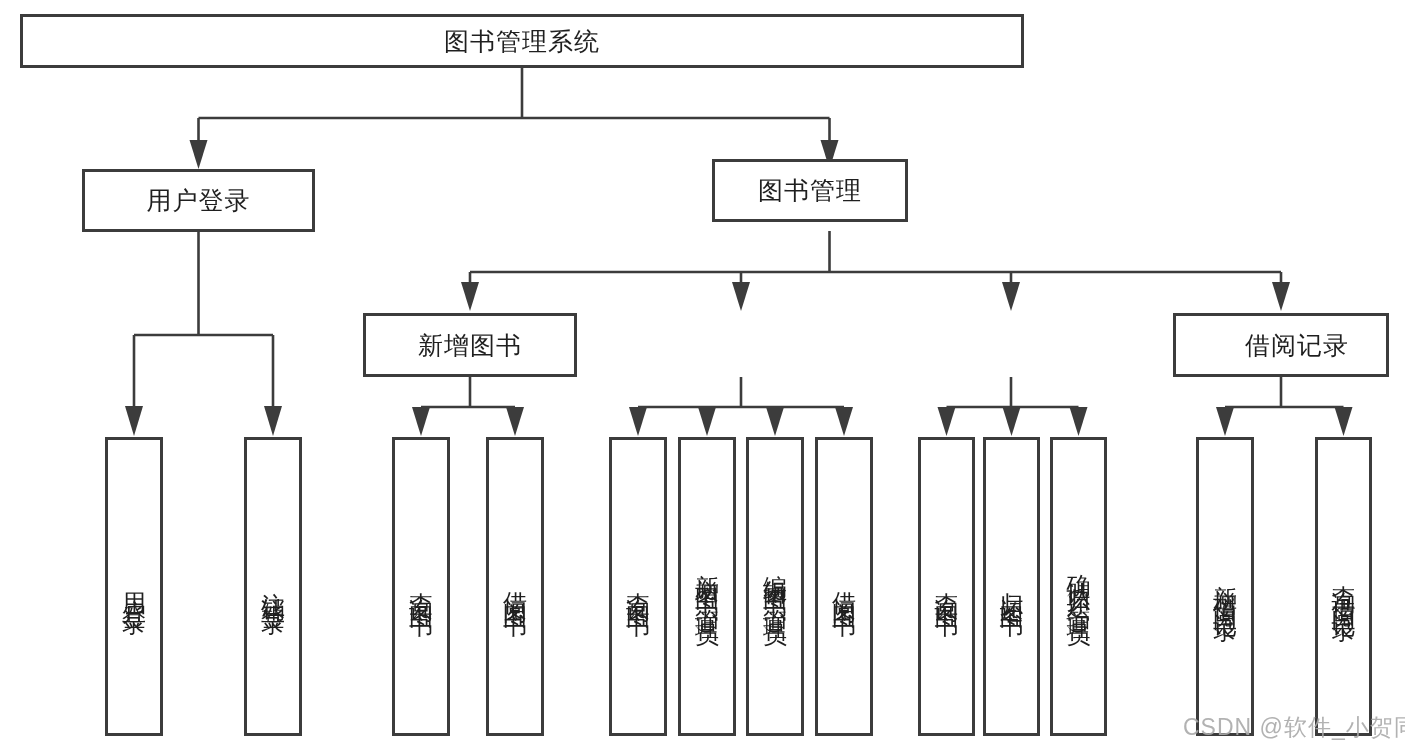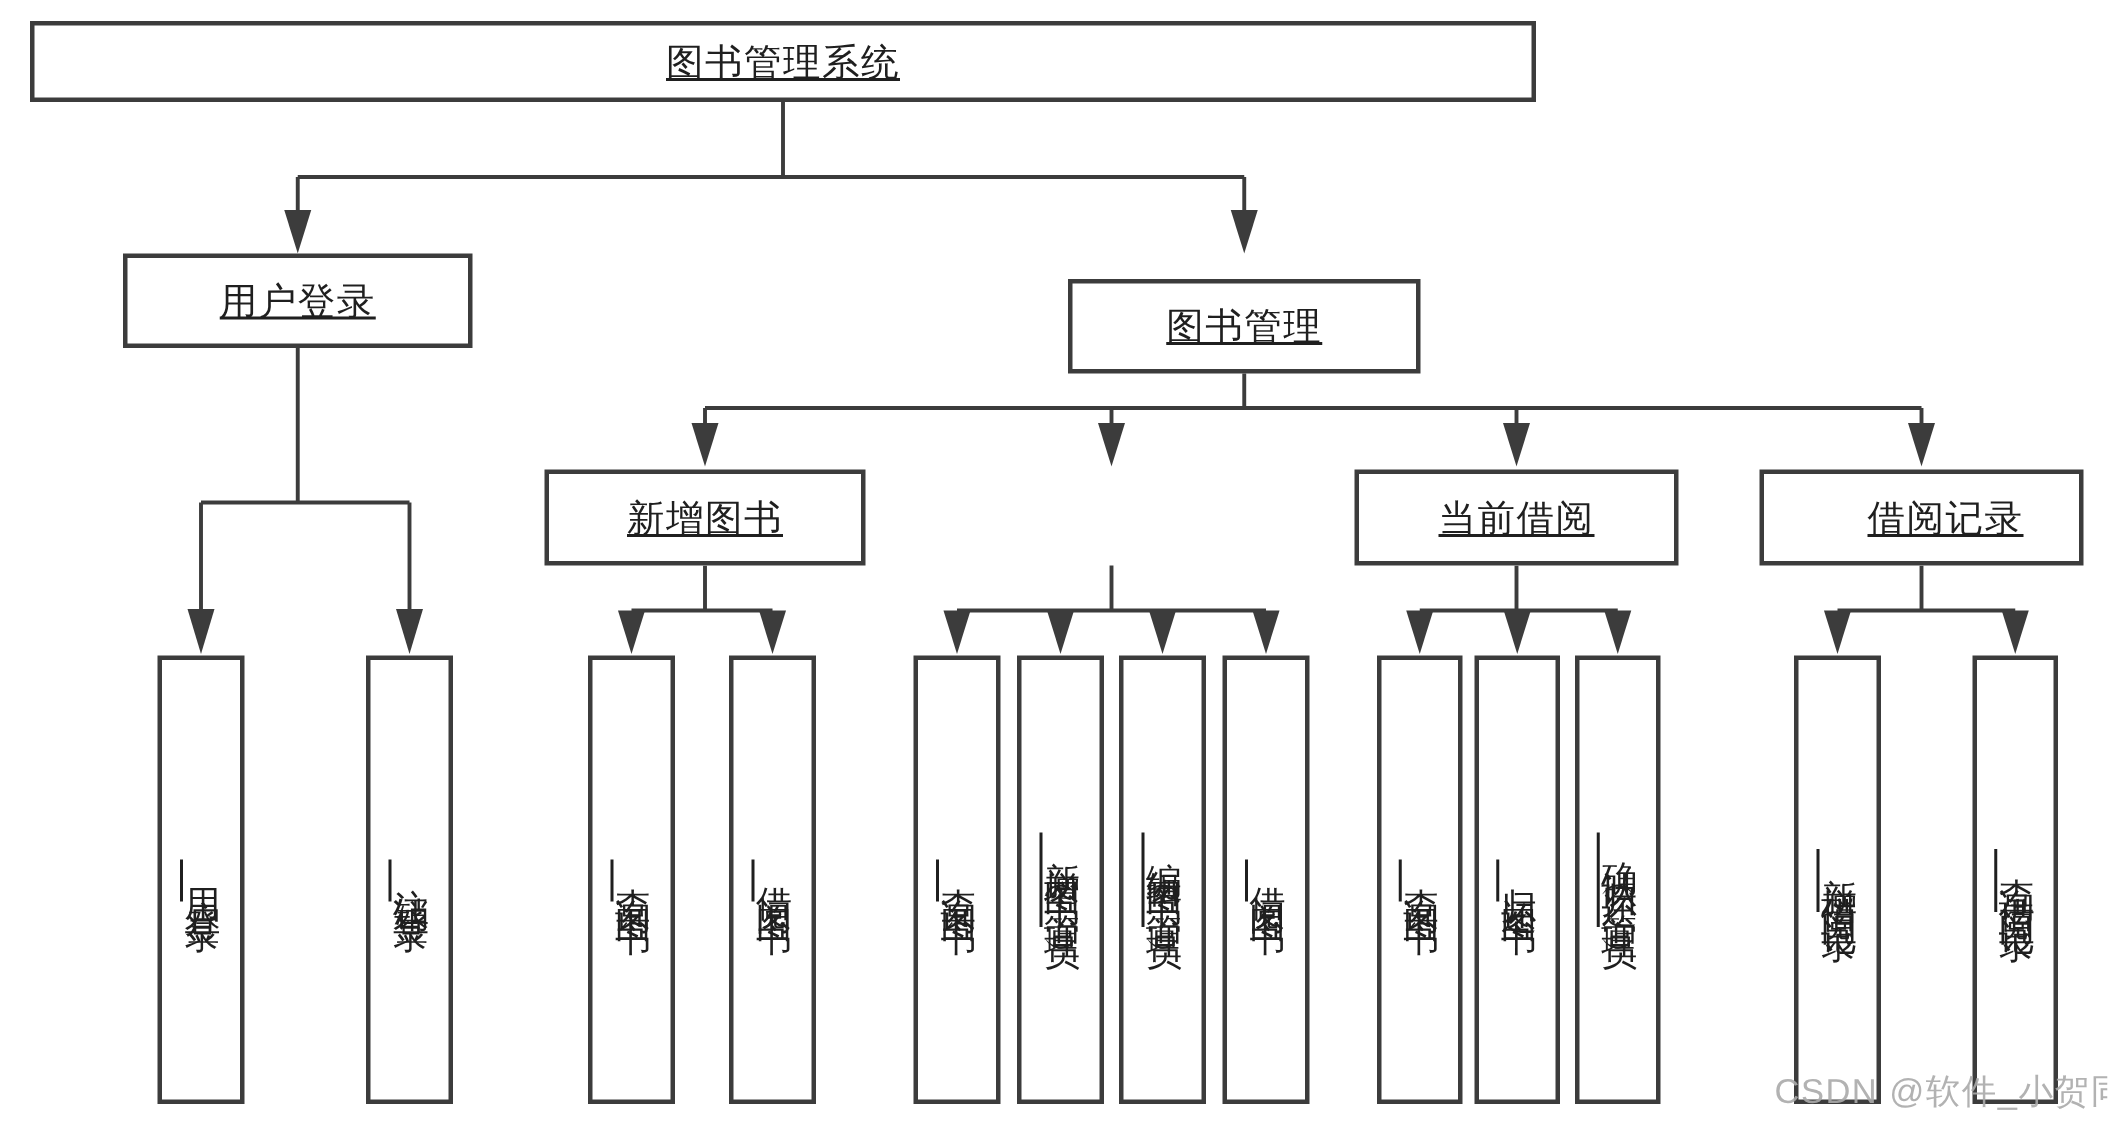--- a/index.html
+++ b/index.html
@@ -25,21 +25,20 @@
   .box {
     position: absolute;
     box-sizing: border-box;
     background: #ffffff;
     border: 3px solid #3c3c3c;
     color: #1f1f1f;
     display: flex;
     align-items: center;
     justify-content: center;
     text-align: center;
-    text-decoration: underline;
   }
   .h-box {
     font-size: 25px;
     letter-spacing: 1px;
     white-space: nowrap;
   }
   .v-box {
     writing-mode: vertical-rl;
     text-orientation: mixed;
     font-size: 24px;
@@ -121,24 +120,23 @@
       <polygon points="1069.5,407 1087.5,407 1078.5,436"></polygon>
 
       <polygon points="1216,407 1234,407 1225,436"></polygon>
       <polygon points="1334.5,407 1352.5,407 1343.5,436"></polygon>
     </g>
   </svg>
 
   <div class="box h-box" style="left:20px; top:14px; width:1004px; height:54px;">图书管理系统</div>
 
   <div class="box h-box" style="left:82px; top:169px; width:233px; height:63px;">用户登录</div>
-  <div class="box h-box" style="left:712px; top:186px; width:235px; height:63px;">图书管理</div>
+  <div class="box h-box" style="left:712px; top:159px; width:196px; height:63px;">图书管理</div>
 
   <div class="box h-box" style="left:363px; top:313px; width:214px; height:64px;">新增图书</div>
-  <div class="box h-box" style="left:903px; top:313px; width:216px; height:64px;">当前借阅</div>
   <div class="box h-box" style="left:1173px; top:313px; width:216px; height:64px;padding-left:32px;">借阅记录</div>
 
   <div class="box v-box" style="left:105px; top:437px; width:58px; height:299px;">用户登录</div>
   <div class="box v-box" style="left:244px; top:437px; width:58px; height:299px;">注销登录</div>
 
   <div class="box v-box" style="left:392px; top:437px; width:58px; height:299px;">查询图书</div>
   <div class="box v-box" style="left:486px; top:437px; width:58px; height:299px;">借阅图书</div>
 
   <div class="box v-box" style="left:609px; top:437px; width:58px; height:299px;">查询图书</div>
   <div class="box v-box" style="left:678px; top:437px; width:58px; height:299px;">新增图书（管理员）</div>

